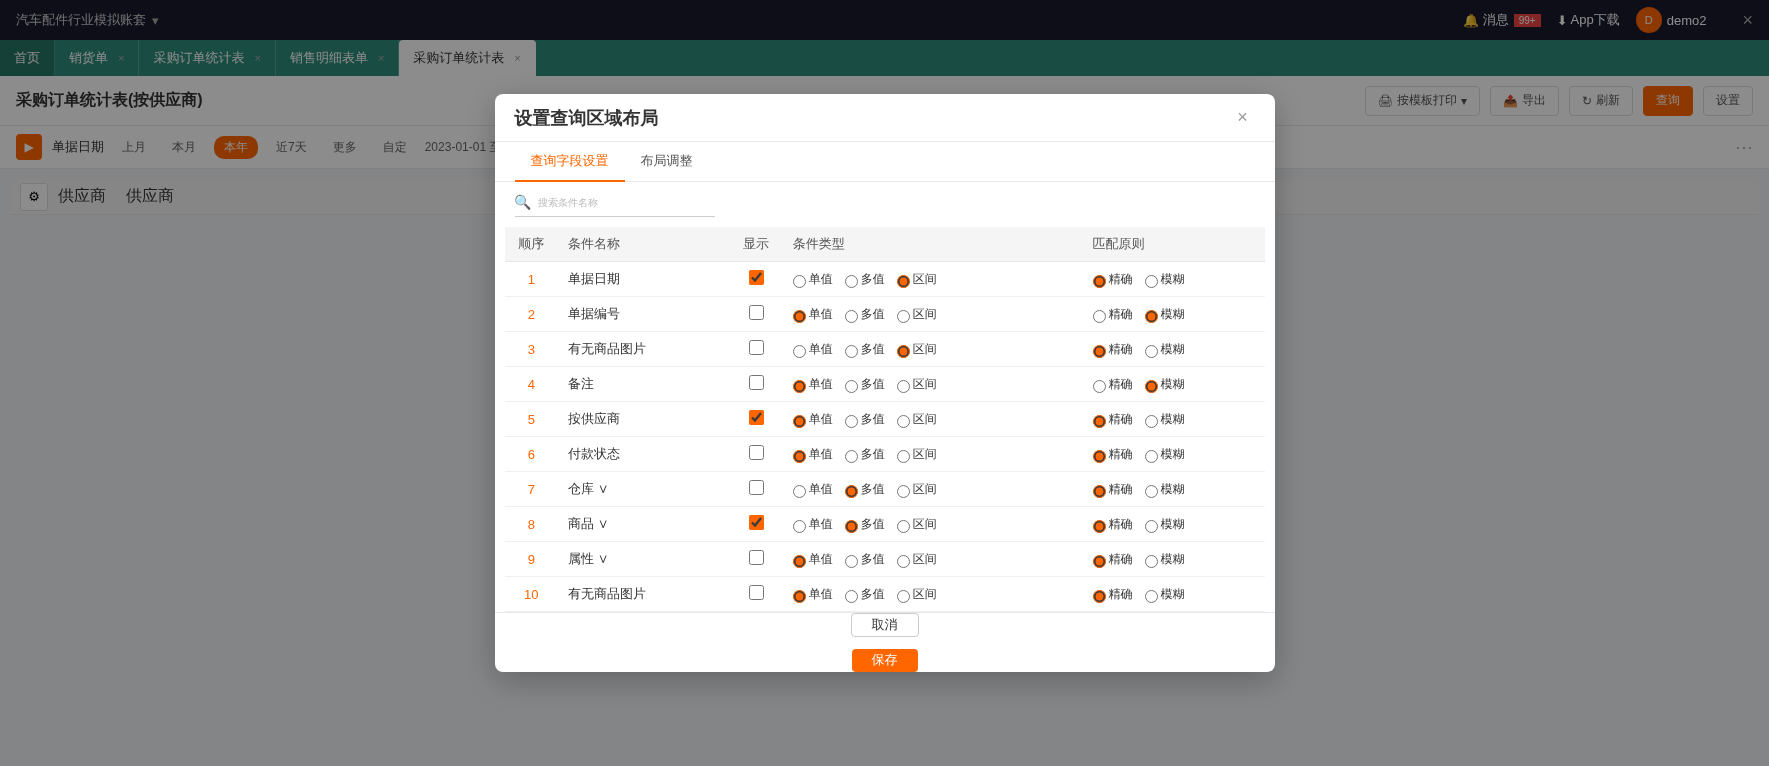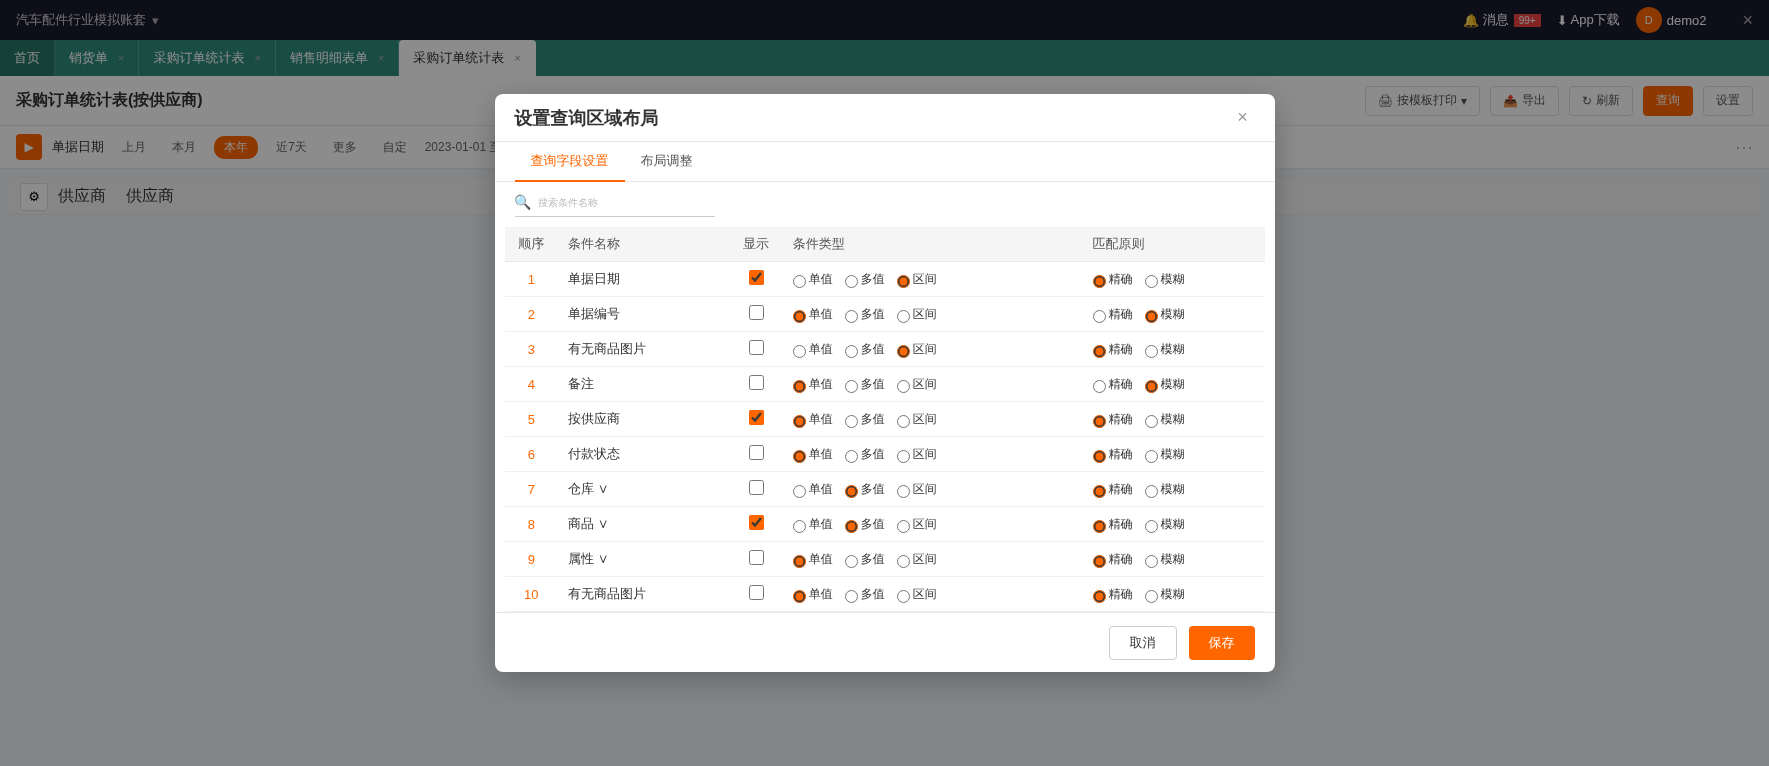--- a/index.html
+++ b/index.html
@@ -207,20 +207,21 @@
     
     .dialog-footer {
       height: 60px;
       display: flex;
       align-items: center;
       justify-content: flex-end;
       padding: 0 20px;
       gap: 12px;
       border-top: 1px solid #e8e8e8;
       flex-shrink: 0;
+      flex-direction: column;
     }
     .btn-cancel {
       height: 34px;
       padding: 0 20px;
       border: 1px solid #ccc;
       border-radius: 4px;
       background: #fff;
       cursor: pointer;
       font-size: 13px;
       color: #333;

